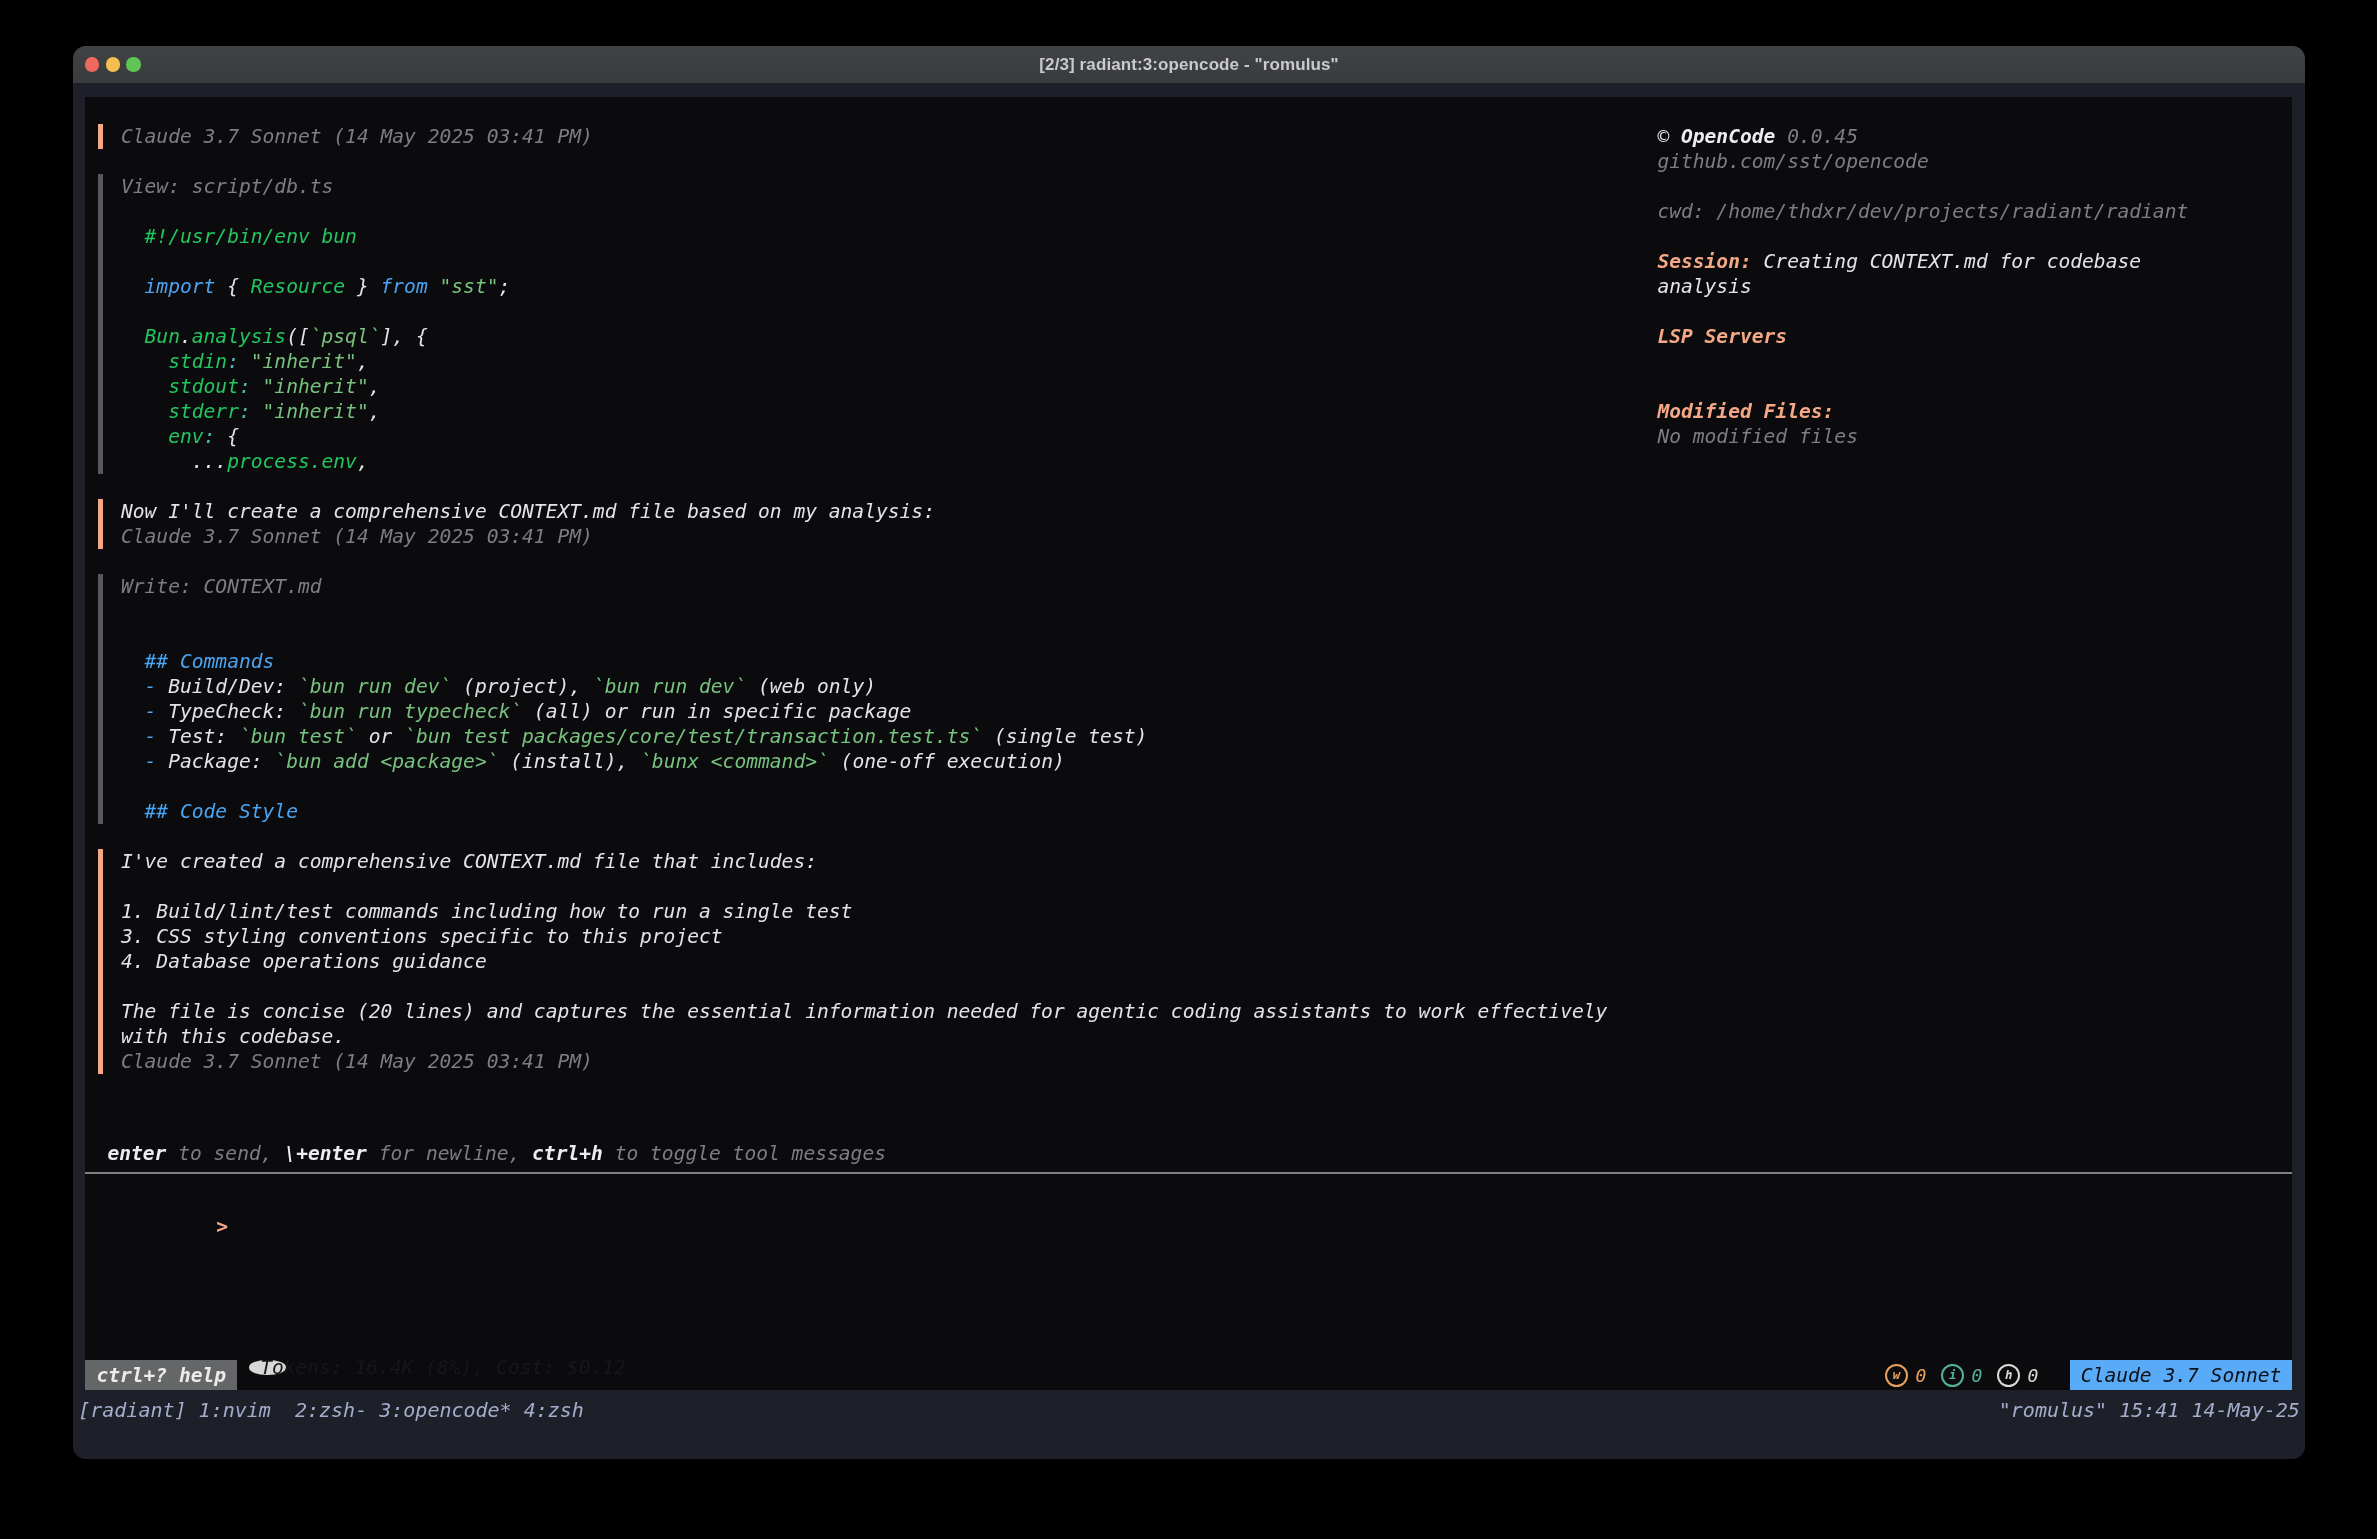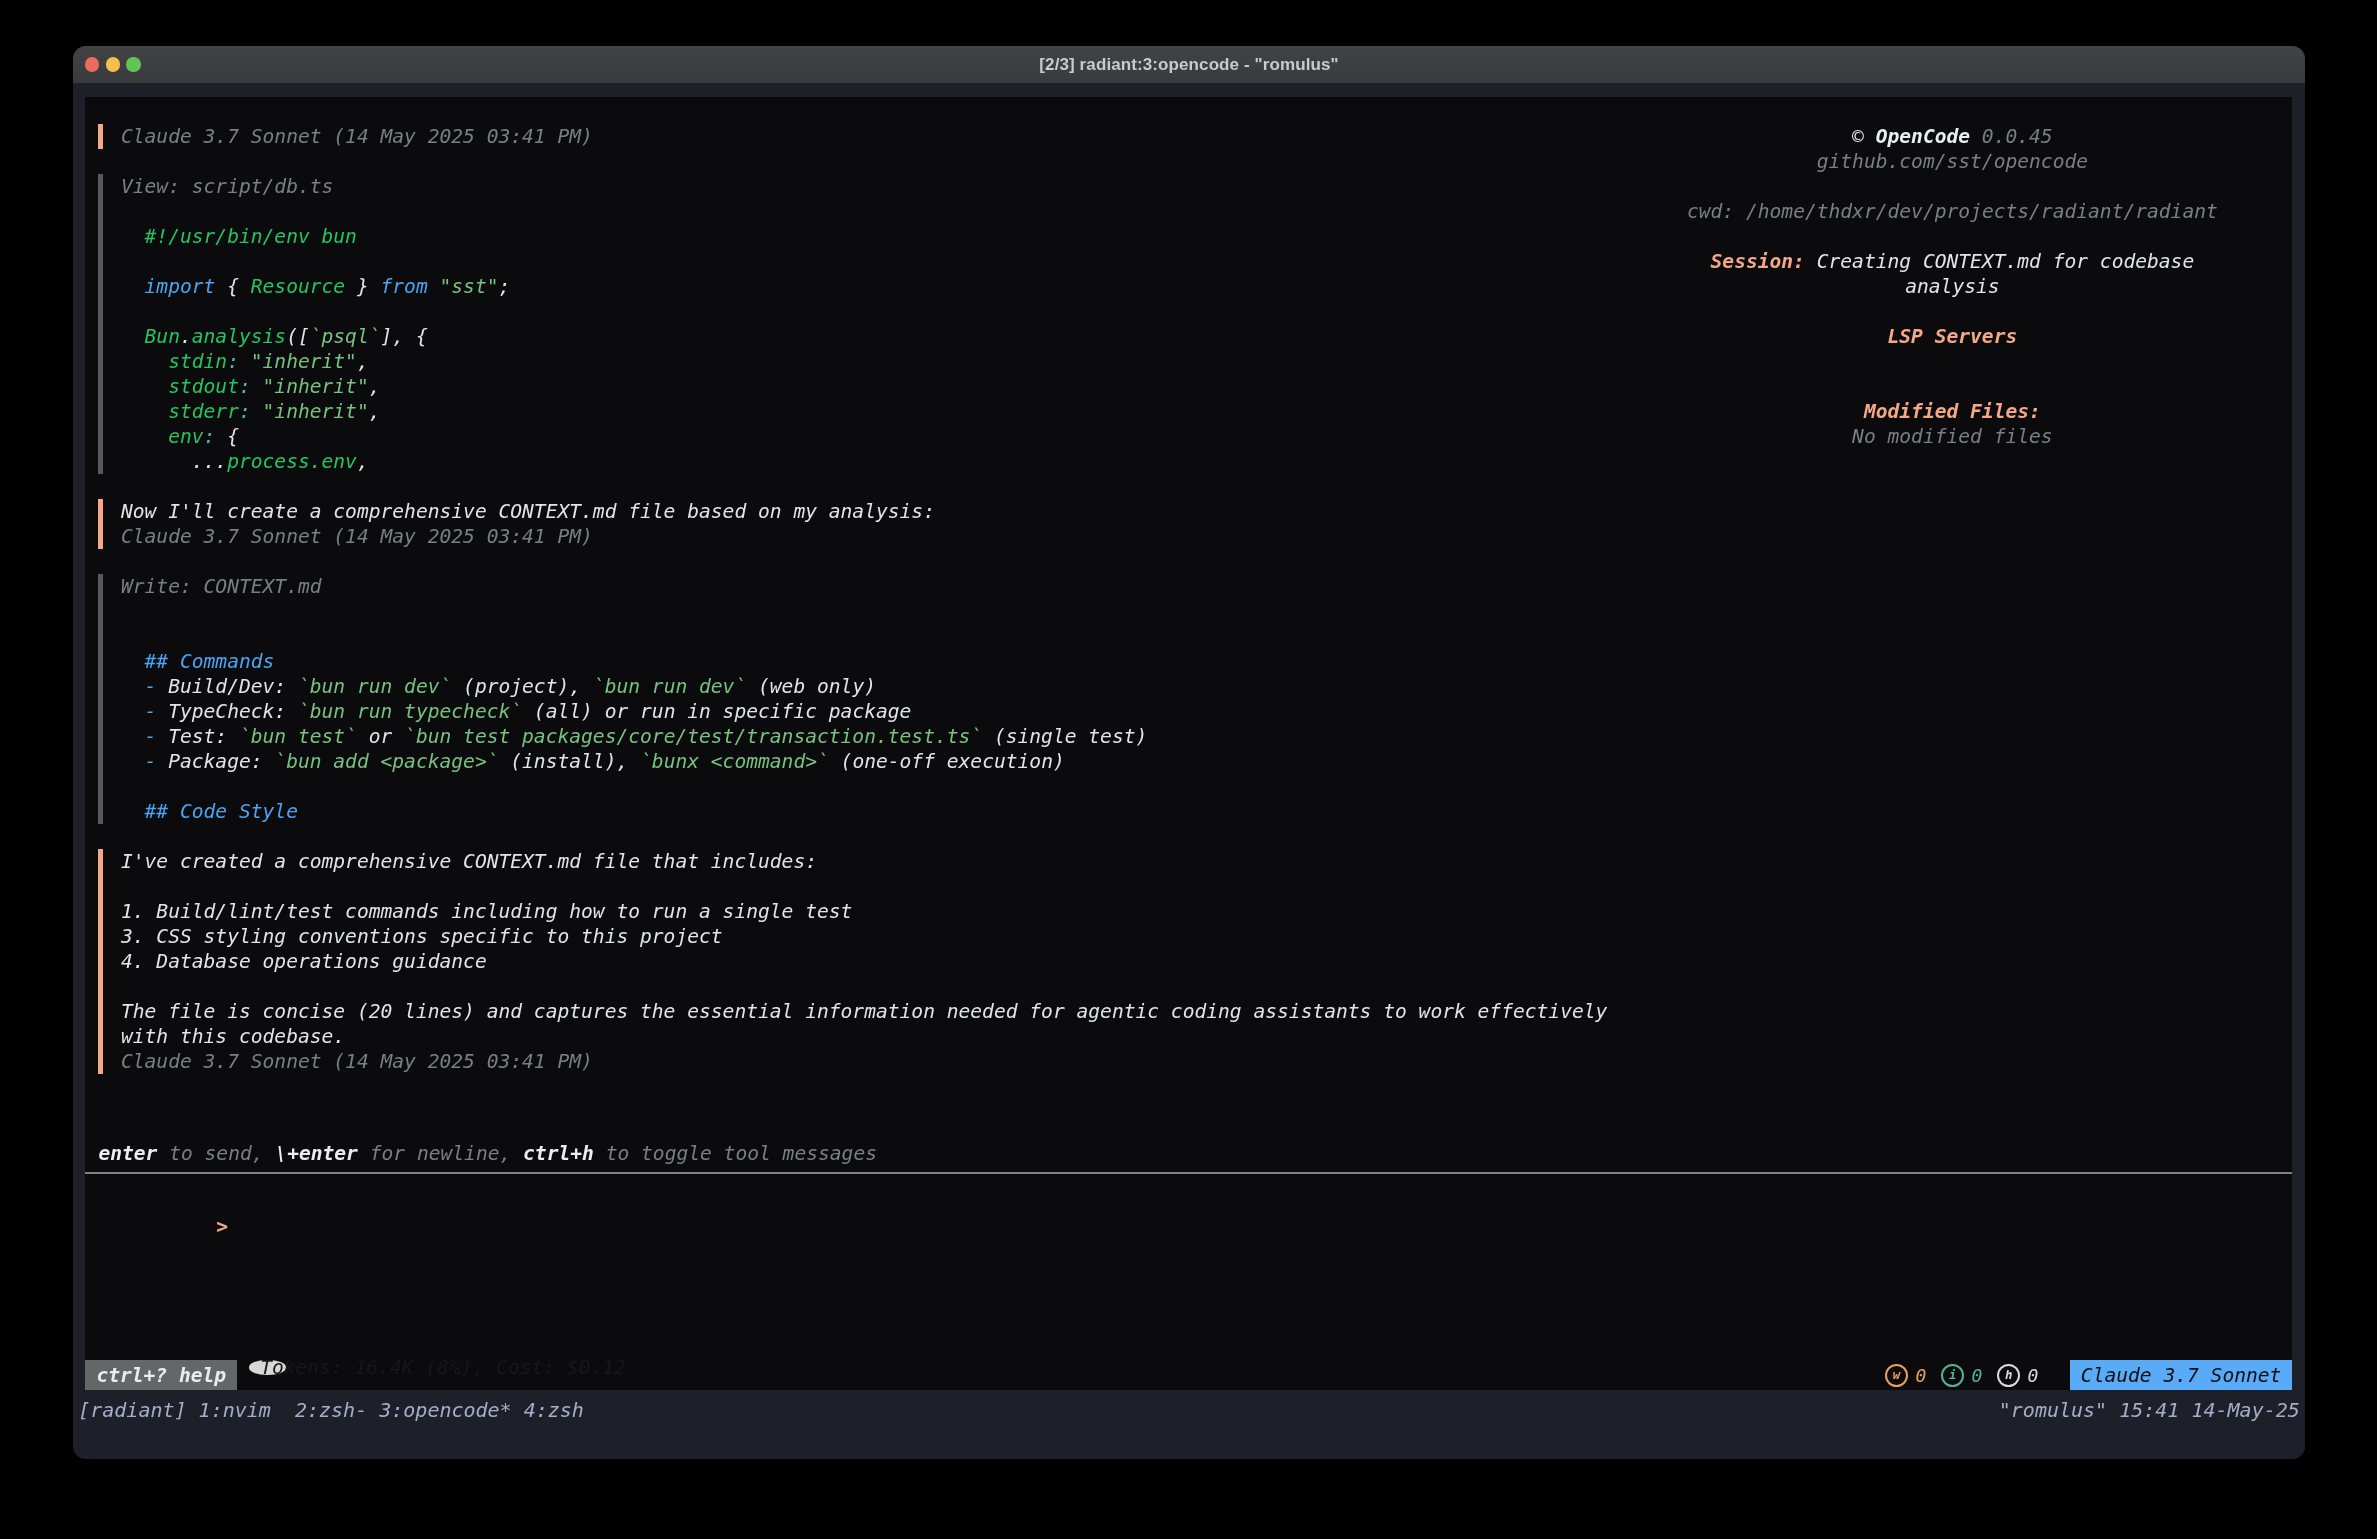--- a/index.html
+++ b/index.html
@@ -23,38 +23,38 @@
   .light.yellow{background:#f5bf4f;}
   .light.green{background:#61c555;}
   .title-text{
     font-family:"Liberation Sans",sans-serif;font-weight:bold;font-size:17px;color:#c9cacc;
     letter-spacing:0.1px;
   }
   .terminal{position:absolute;top:37px;left:0;right:0;bottom:0;background:#1e2029;font-style:italic;}
   .tui{position:absolute;top:14.4px;left:12.4px;width:2207px;height:1293px;background:#0b0b0d;}
   .main{position:absolute;top:27px;left:13px;right:13px;display:flex;}
   .chat{width:1527px;flex:none;}
-  .sidebar{margin-left:40px;width:574px;flex:none;text-align:center;}
+  .sidebar{margin-left:32px;width:574px;flex:none;}
 
   .row{min-height:25px;line-height:25px;font-size:19.6px;white-space:pre-wrap;word-break:break-word;}
   .block{border-left:5.2px solid #56575f;padding-left:17.6px;margin-bottom:25px;}
   .block.accent-orange{border-left-color:#f5a886;}
   .block.accent-gray{border-left-color:#56575f;}
 
   .c-w{color:#e3e4e6;}
   .c-wb{color:#ecedef;font-weight:bold;}
   .c-d{color:#7c7e85;}
   .c-p{color:#22c55e;}
   .c-b{color:#4aa4f2;}
   .c-g{color:#77c27e;}
   .c-t{color:#4fb8ae;}
   .c-ob{color:#f5a886;font-weight:bold;}
 
   .bottom{position:absolute;left:0;right:0;bottom:0;}
-  .hint{padding-left:13px;}
+  .hint{padding-left:22px;}
   .rule{height:2px;background:#7e8084;margin:5.9px 0 0 0;border:0;}
   .prompt-row{padding-left:13px;margin-top:15.7px;}
   .prompt-char{color:#f5a886;font-weight:bold;}
   .input-space{height:96px;}
   .statusbar{height:30px;display:flex;align-items:stretch;}
   .badge{display:flex;align-items:center;padding:0 11px;font-size:19.6px;white-space:pre;}
   .badge.dark{background:#656668;color:#ececec;font-weight:bold;margin-right:12px;}
   .badge.light{background:#d7d7d5;color:#17171a;}
   .badge.model{background:#5aabf7;color:#0c1016;}
   .diag{margin-left:auto;display:flex;align-items:center;margin-right:17px;}

